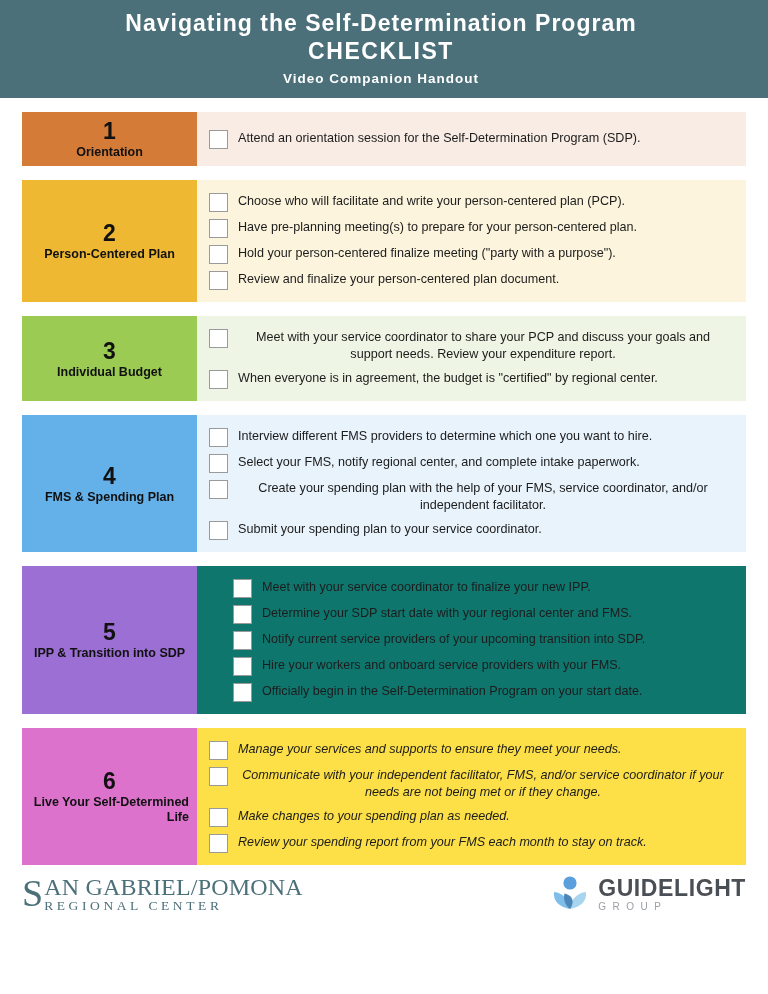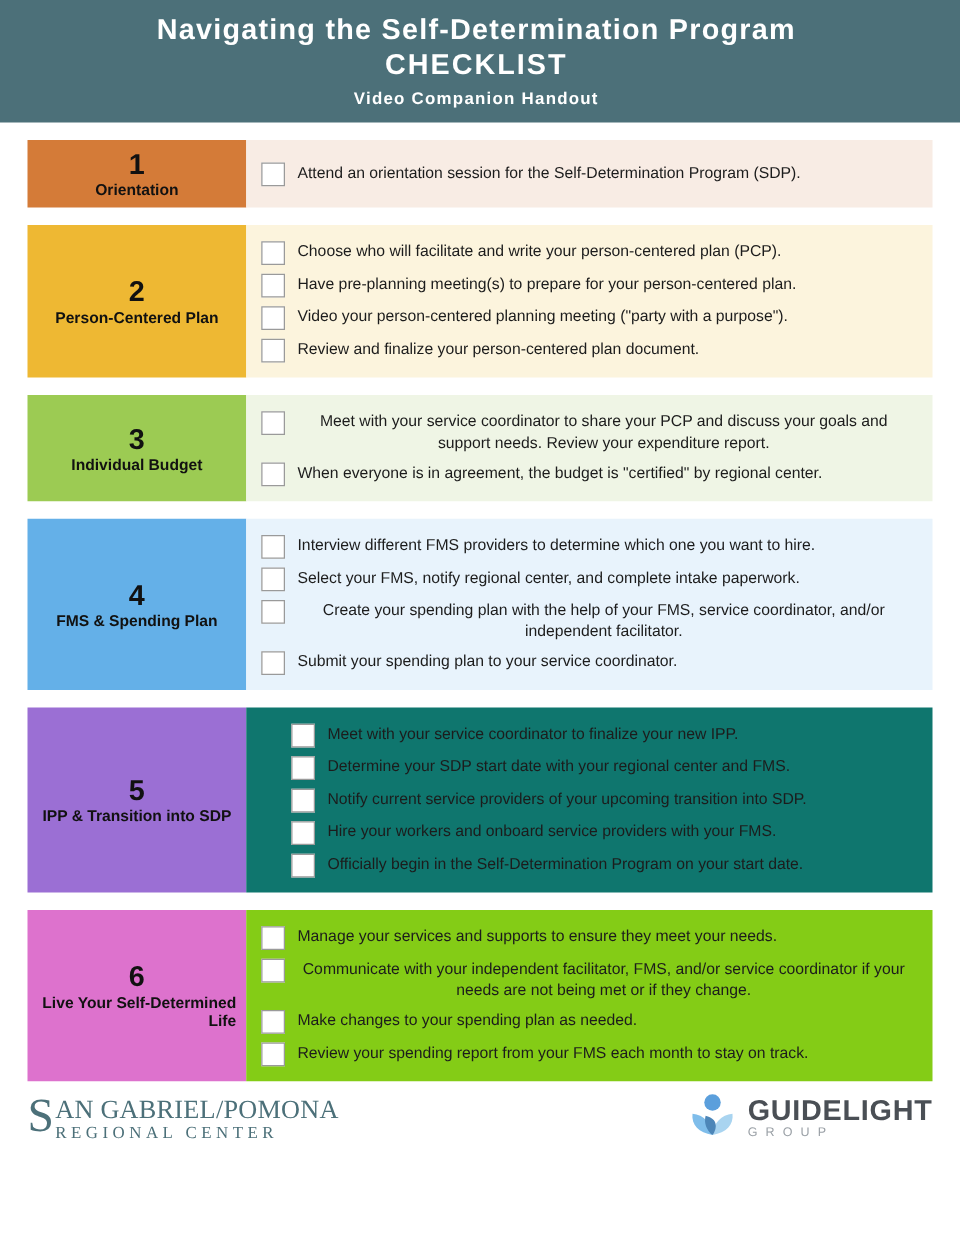--- a/index.html
+++ b/index.html
@@ -131,21 +131,21 @@
   }
   .logo-dropcap {
     font-size: 38px;
     line-height: 30px;
     font-weight: normal;
     margin-right: 1px;
     margin-top: 1px;
   }
   .logo-left-lines { display: flex; flex-direction: column; }
   .logo-line1 {
-    font-size: 21px;
+    font-size: 24px;
     line-height: 20px;
     letter-spacing: 0.2px;
   }
   .logo-line2 {
     font-size: 13.5px;
     letter-spacing: 3.6px;
     line-height: 15px;
     margin-top: 1px;
   }
 
@@ -198,21 +198,21 @@
         <div class="check-row">
           <span class="checkbox"></span>
           <span class="check-text">Choose who will facilitate and write your person-centered plan (PCP).</span>
         </div>
         <div class="check-row">
           <span class="checkbox"></span>
           <span class="check-text">Have pre-planning meeting(s) to prepare for your person-centered plan.</span>
         </div>
         <div class="check-row">
           <span class="checkbox"></span>
-          <span class="check-text">Video your person-centered planning meeting ("party with a purpose").</span>
+          <span class="check-text">Hold your person-centered finalize meeting ("party with a purpose").</span>
         </div>
         <div class="check-row">
           <span class="checkbox"></span>
           <span class="check-text">Review and finalize your person-centered plan document.</span>
         </div>
       </div>
     </div>
     <div class="section">
       <div class="sec-badge" style="background: rgb(156, 203, 83);">
         <div class="sec-number">3</div>
@@ -279,21 +279,21 @@
           <span class="checkbox"></span>
           <span class="check-text">Officially begin in the Self-Determination Program on your start date.</span>
         </div>
       </div>
     </div>
     <div class="section">
       <div class="sec-badge" style="background: rgb(221, 114, 205);">
         <div class="sec-number">6</div>
         <div class="sec-label">Live Your Self-Determined Life</div>
       </div>
-      <div class="sec-body" style="background: #84cc16;">
+      <div class="sec-body" style="background: #fde047; font-style: italic;">
         <div class="check-row">
           <span class="checkbox"></span>
           <span class="check-text">Manage your services and supports to ensure they meet your needs.</span>
         </div>
         <div class="check-row">
           <span class="checkbox"></span>
           <span class="check-text">Communicate with your independent facilitator, FMS, and/or service coordinator if your needs are not being met or if they change.</span>
         </div>
         <div class="check-row">
           <span class="checkbox"></span>

